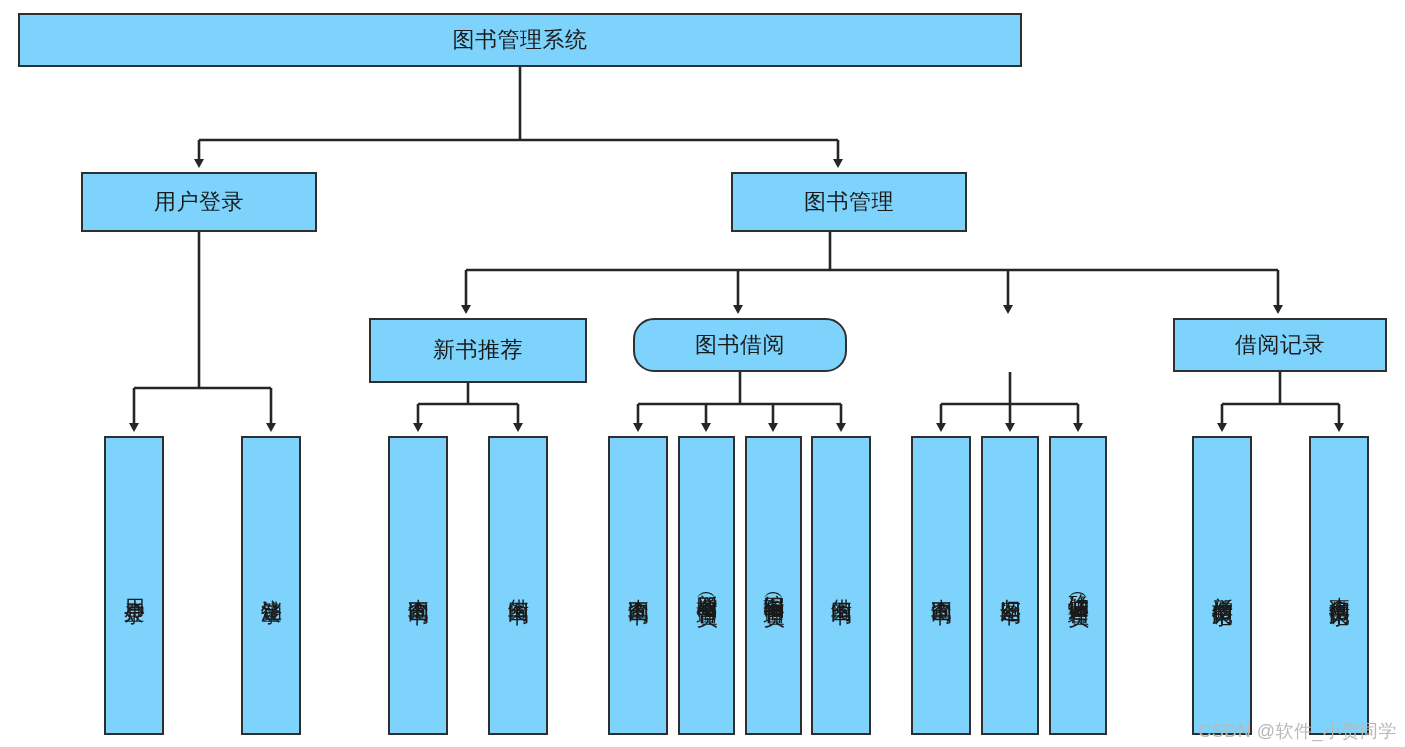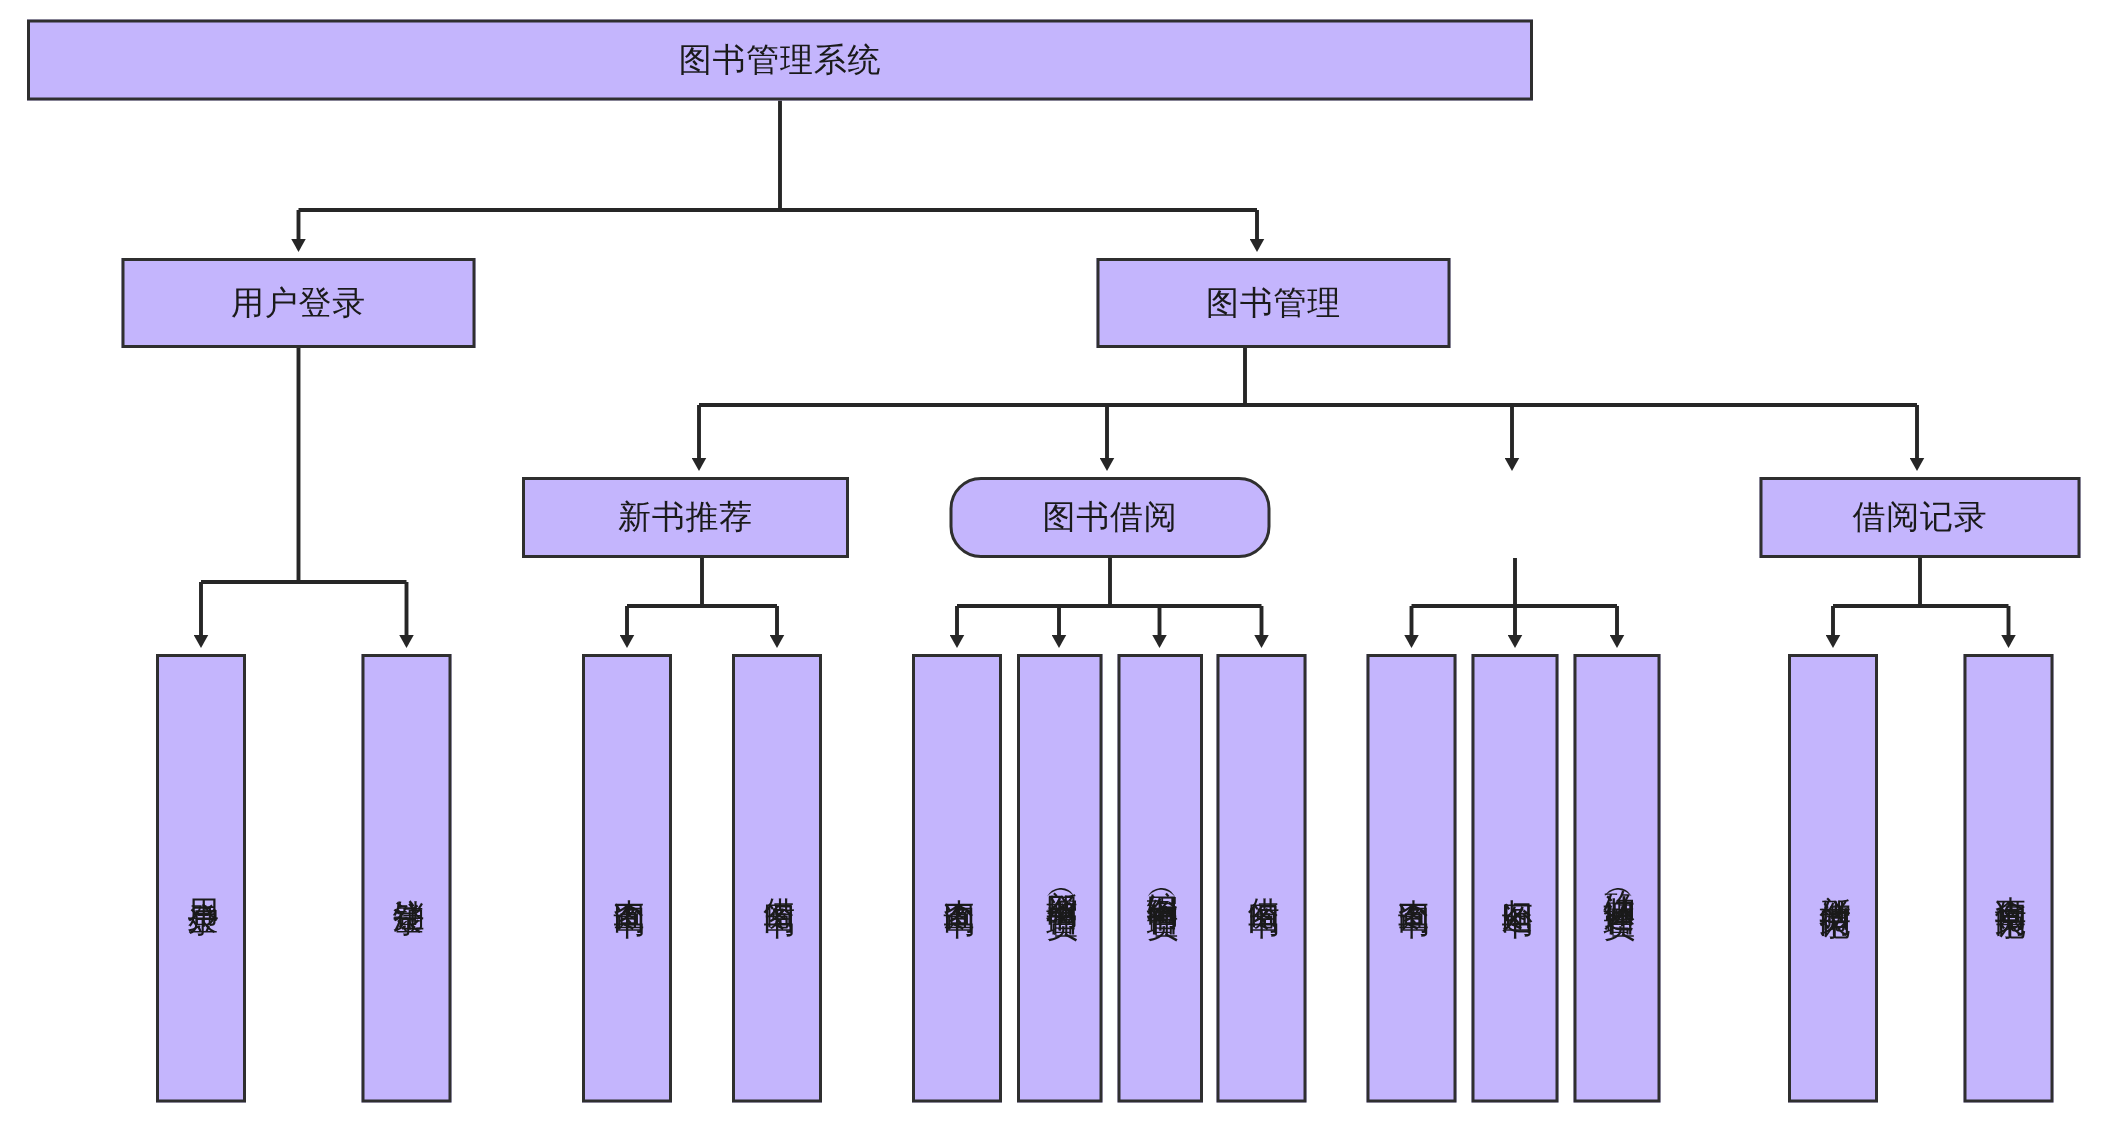--- a/index.html
+++ b/index.html
@@ -22,21 +22,21 @@
     left: 0;
     top: 0;
     width: 1405px;
     height: 747px;
     pointer-events: none;
   }
   .node {
     position: absolute;
     box-sizing: border-box;
     border: 2.5px solid #2f2f2f;
-    background: #c4b5fd;
+    background: #7dd3fc;
     display: flex;
     align-items: center;
     justify-content: center;
     color: #1a1a1a;
     z-index: 2;
   }
   .node-h {
     font-size: 22px;
     letter-spacing: 0.5px;
     line-height: 1.1;
@@ -128,21 +128,21 @@
     <span>图书管理系统</span>
   </div>
 
   <div class="node node-h" style="left:81px; top:172px; width:236px; height:60px;">
     <span>用户登录</span>
   </div>
   <div class="node node-h" style="left:712px; top:172px; width:236px; height:60px;margin-left:19px;">
     <span>图书管理</span>
   </div>
 
-  <div class="node node-h" style="left:348px; top:318px; width:218px; height:54px;font-family:Liberation Serif, serif;">
+  <div class="node node-h" style="left:369px; top:318px; width:218px; height:65px;font-family:Liberation Serif, serif;">
     <span>新书推荐</span>
   </div>
   <div class="node node-h" style="left:633px; top:318px; width:214px; height:54px;border-radius:21px;">
     <span>图书借阅</span>
   </div>
   <div class="node node-h" style="left:1173px; top:318px; width:214px; height:54px;">
     <span>借阅记录</span>
   </div>
 
   <div class="node node-v" style="left:104px; top:436px; width:60px; height:299px;">
@@ -182,14 +182,15 @@
     <span class="vtext">确认归还（管理员）</span>
   </div>
 
   <div class="node node-v" style="left:1192px; top:436px; width:60px; height:299px;">
     <span class="vtext">新增借阅记录</span>
   </div>
   <div class="node node-v" style="left:1309px; top:436px; width:60px; height:299px;">
     <span class="vtext">查询借阅记录</span>
   </div>
 
+  <div class="watermark">CSDN @软件_小贺同学</div>
 
 </div>
 
 </body></html>

